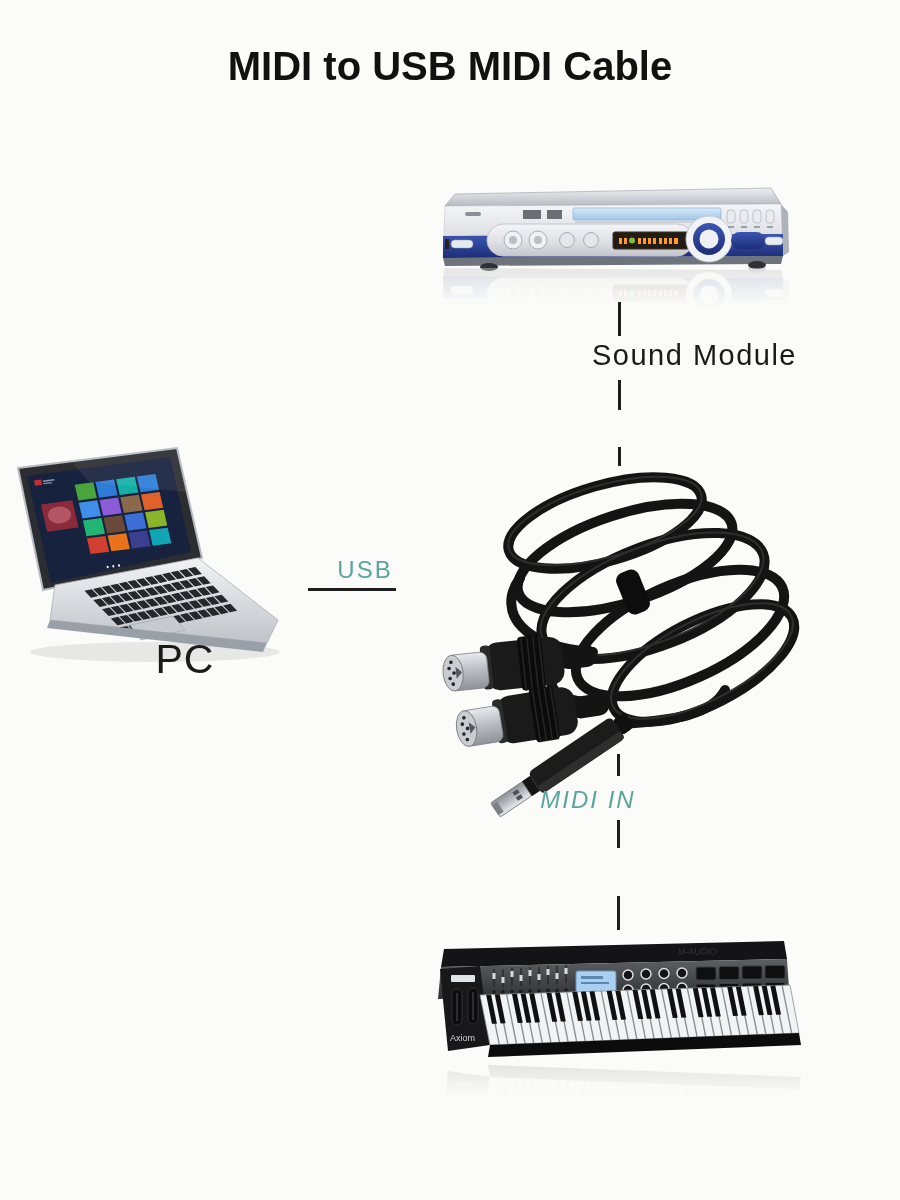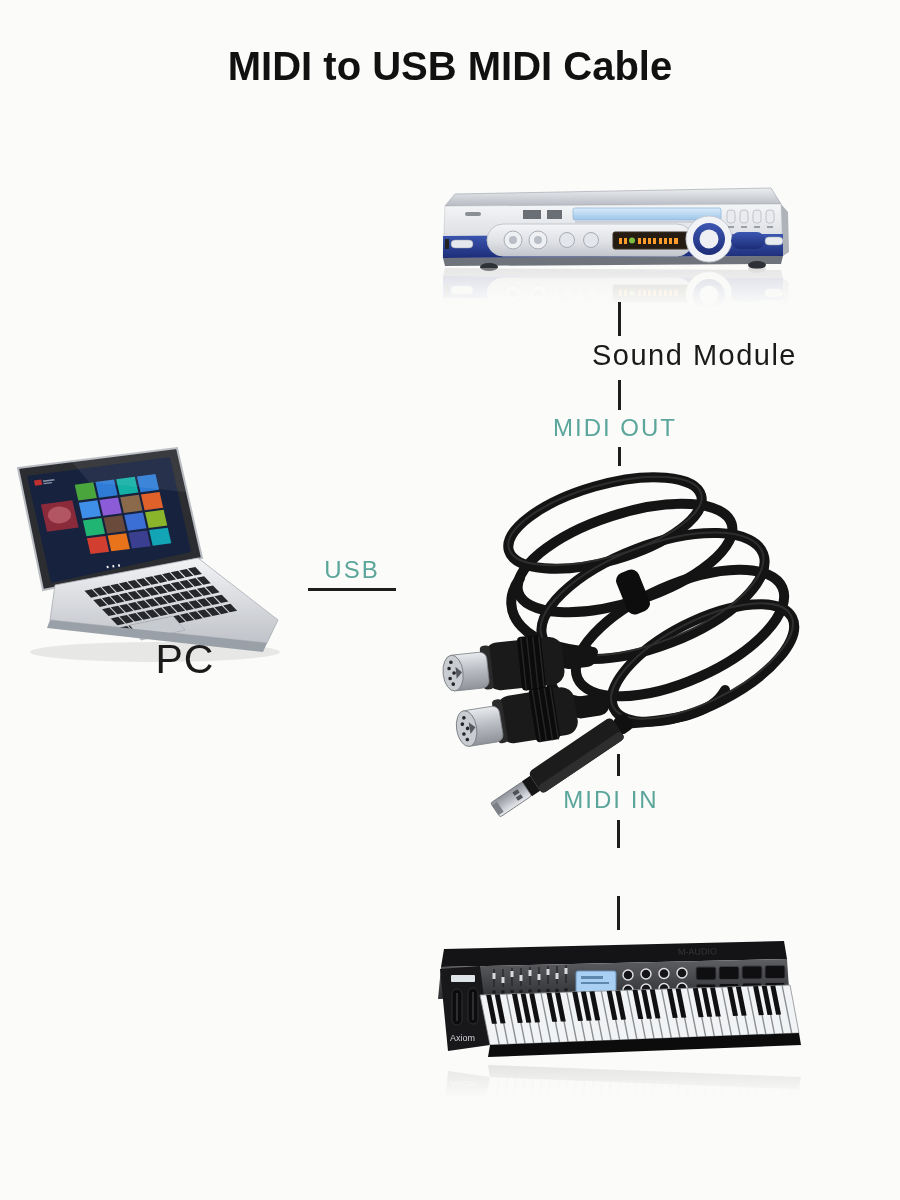--- a/index.html
+++ b/index.html
@@ -430,25 +430,24 @@
       </g>
       <polygon points="62,112 371,100 373,112 60,124" fill="#0c0c0c"></polygon>
     </g>
     <use href="#kbdev" transform="translate(0,256) scale(1,-1)" opacity="0.18"></use>
     <rect x="0" y="126" width="375" height="39" fill="url(#reflFade)"></rect>
   </svg>
 
   <div class="vline" style="left:618px;top:302px;height:34px;"></div>
   <div class="lbl big" style="left:457px;top:339px;width:340px;">Sound Module</div>
   <div class="vline" style="left:618px;top:380px;height:30px;"></div>
-  <div class="lbl teal" style="left:450px;top:414px;width:330px;">MIDI OUT</div>
   <div class="vline" style="left:618px;top:447px;height:19px;"></div>
 
-  <div class="lbl teal" style="left:302px;top:556px;width:100px;">USB</div>
+  <div class="lbl teal" style="left:315px;top:556px;width:100px;">USB</div>
   <div class="hline" style="left:308px;top:588px;width:88px;"></div>
   <div class="lbl" style="left:135px;top:636px;width:100px;font-size:41px;letter-spacing:1px;">PC</div>
 
   <div class="vline" style="left:617px;top:754px;height:22px;"></div>
-  <div class="lbl teal" style="left:446px;top:786px;width:330px;">MIDI IN</div>
+  <div class="lbl teal" style="left:423px;top:786px;width:330px;font-style:italic;">MIDI IN</div>
   <div class="vline" style="left:617px;top:820px;height:28px;"></div>
   <div class="vline" style="left:617px;top:896px;height:34px;"></div>
 
 </div>
 
 </body></html>

